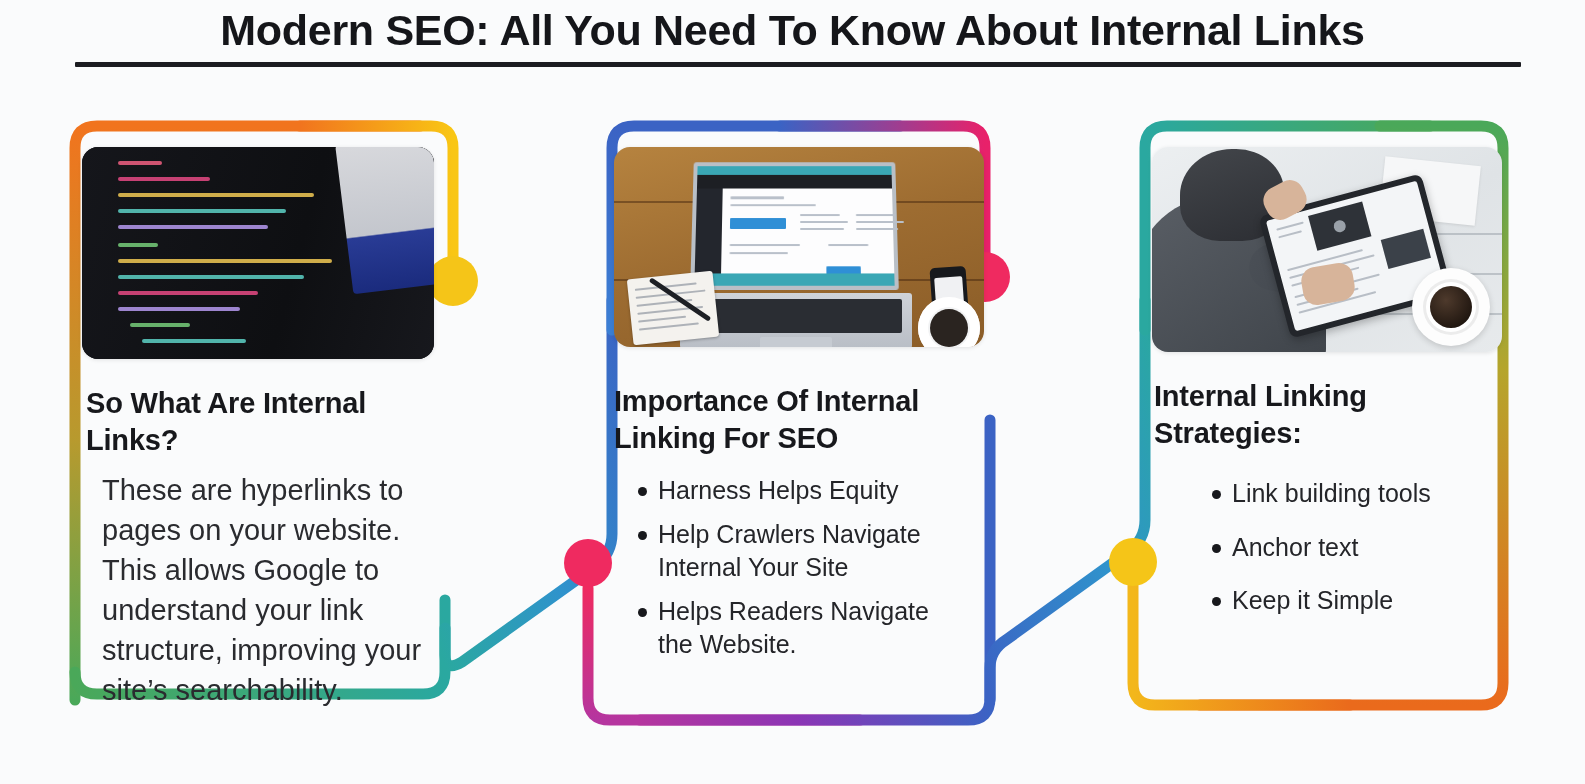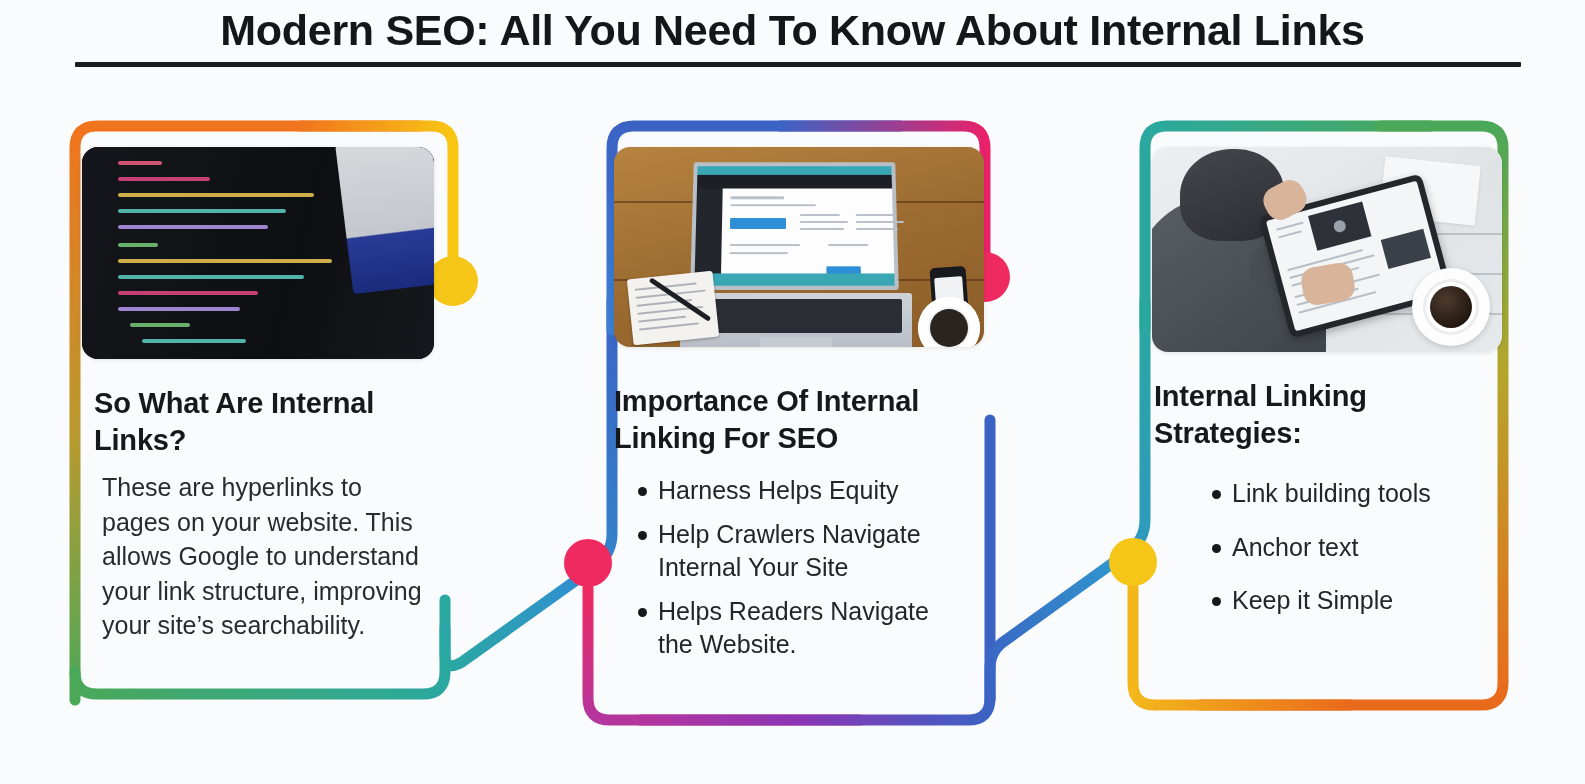--- a/index.html
+++ b/index.html
@@ -128,27 +128,27 @@
   .thumb-tablet .coffee::before { content:""; position:absolute; left:11px; top:11px; right:11px; bottom:11px; border-radius:50%; background:#fff; box-shadow: inset 0 0 0 3px #ececec;}
   .thumb-tablet .coffee::after { content:""; position:absolute; left:18px; top:18px; right:18px; bottom:18px; border-radius:50%; background: radial-gradient(circle at 38% 34%, #4e3a2c 0%, #1d140e 80%);}
   .thumb-tablet .paper { position:absolute; right: 24px; top: 14px; width: 96px; height: 60px; background:#f6f7f8; transform: rotate(6deg); box-shadow:0 1px 3px rgba(0,0,0,.10);}
 
   
   .card-head {
     margin-top: 26px;
     font-size: 29px; font-weight: bold; line-height: 1.26;
     color: #17181c; letter-spacing: -0.2px;
   }
-  #card1 .card-head { margin-left: 12px; }
+  #card1 .card-head { margin-left: 4px; }
   #card2 .card-head { margin-top: 36px; }
   #card3 .card-head { margin-left: 2px; }
 
   .card-para {
     margin-top: 12px; margin-left: 20px;
-    font-size: 25px; line-height: 1.38; color: #2a2b2f;
+    font-size: 29px; line-height: 1.38; color: #2a2b2f;
     max-width: 330px;
   }
   ul.card-list { list-style: none; margin-top: 18px; }
   #card2 ul.card-list { margin-left: 22px; }
   #card3 ul.card-list { margin-left: 58px; margin-top: 26px; }
   ul.card-list li {
     position: relative; padding-left: 22px;
     font-size: 25px; line-height: 1.34; color: #242529;
     margin-bottom: 10px; max-width: 340px;
   }

